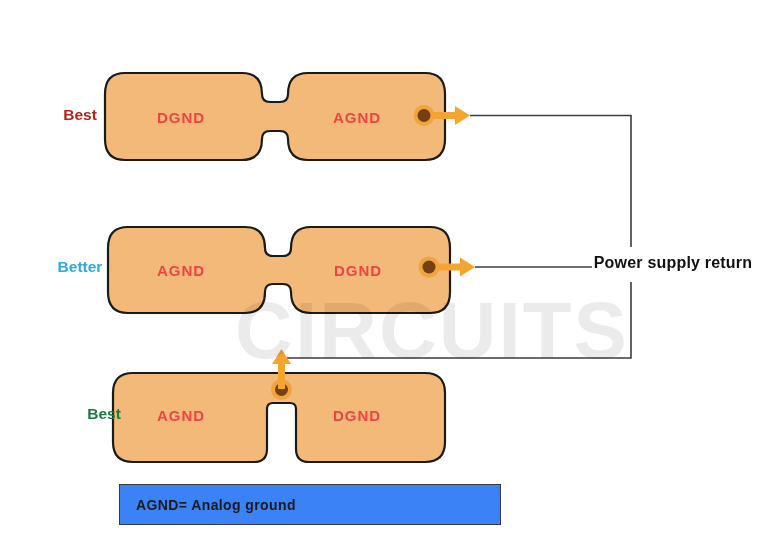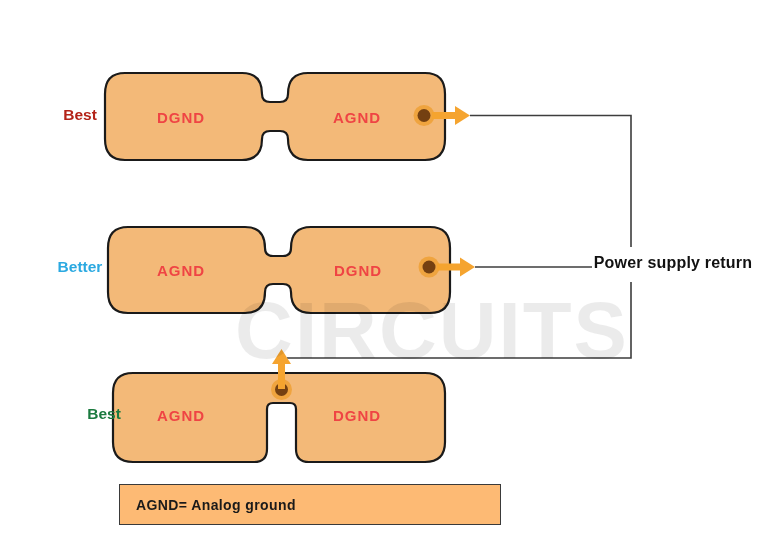--- a/index.html
+++ b/index.html
@@ -26,21 +26,21 @@
   .quality{
     position:absolute;z-index:3;transform:translate(-50%,-50%);
     font-weight:bold;font-size:15.5px;white-space:nowrap;
   }
   .annotation{
     position:absolute;z-index:3;transform:translate(-50%,-50%);
     font-weight:bold;font-size:16px;color:#111;white-space:nowrap;letter-spacing:0.2px;
   }
   .legend-box{
     position:absolute;z-index:3;left:119px;top:484px;width:382px;height:41px;
-    border:1.6px solid #3A3A3A;background:#fdba74;box-sizing:border-box;
+    border:1.6px solid #3A3A3A;background:#3b82f6;box-sizing:border-box;
     display:flex;align-items:center;padding-left:16px;column-gap:27px;
   }
   .legend-item{font-weight:bold;font-size:14px;color:#1A1A1A;letter-spacing:0.4px;white-space:nowrap;}
 </style>
 </head>
 <body>
 
 <div id="stage">
 
   <svg id="diagram-svg" width="768" height="543" viewBox="0 0 768 543">

